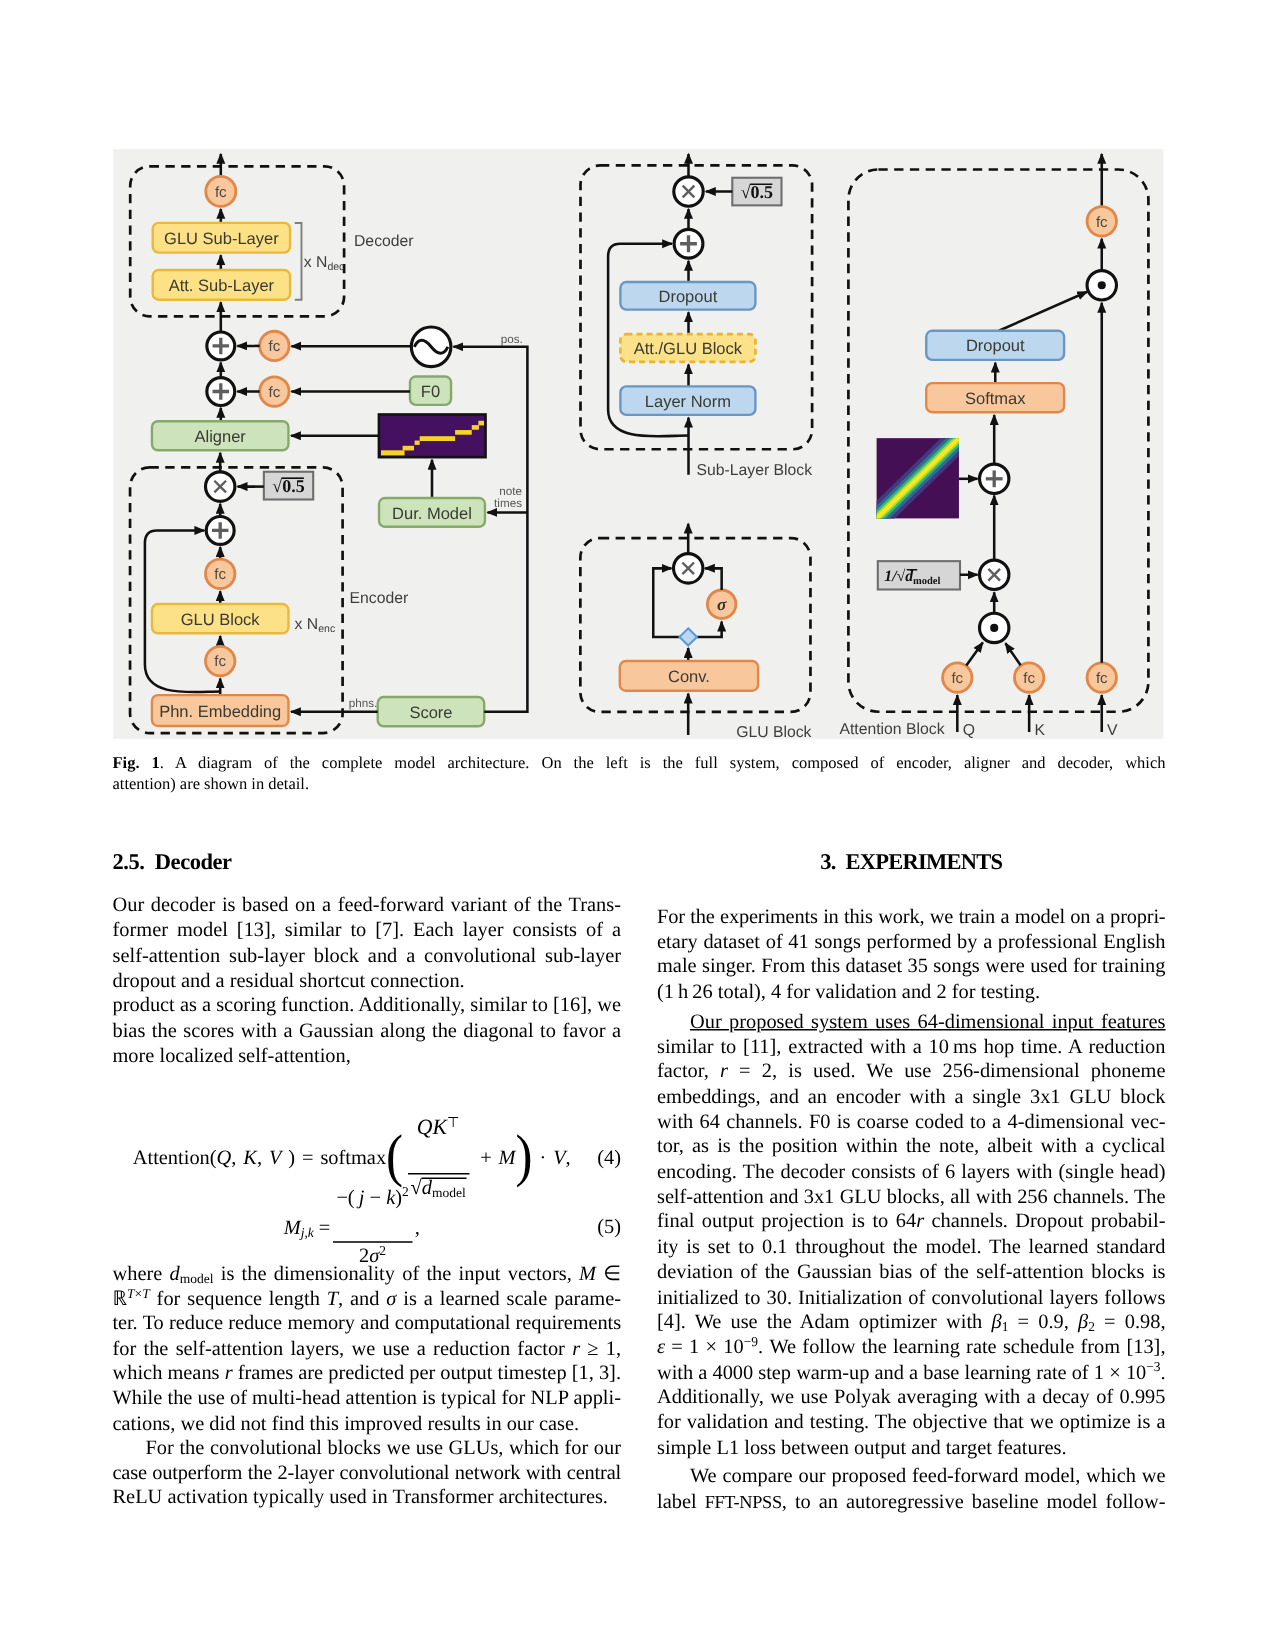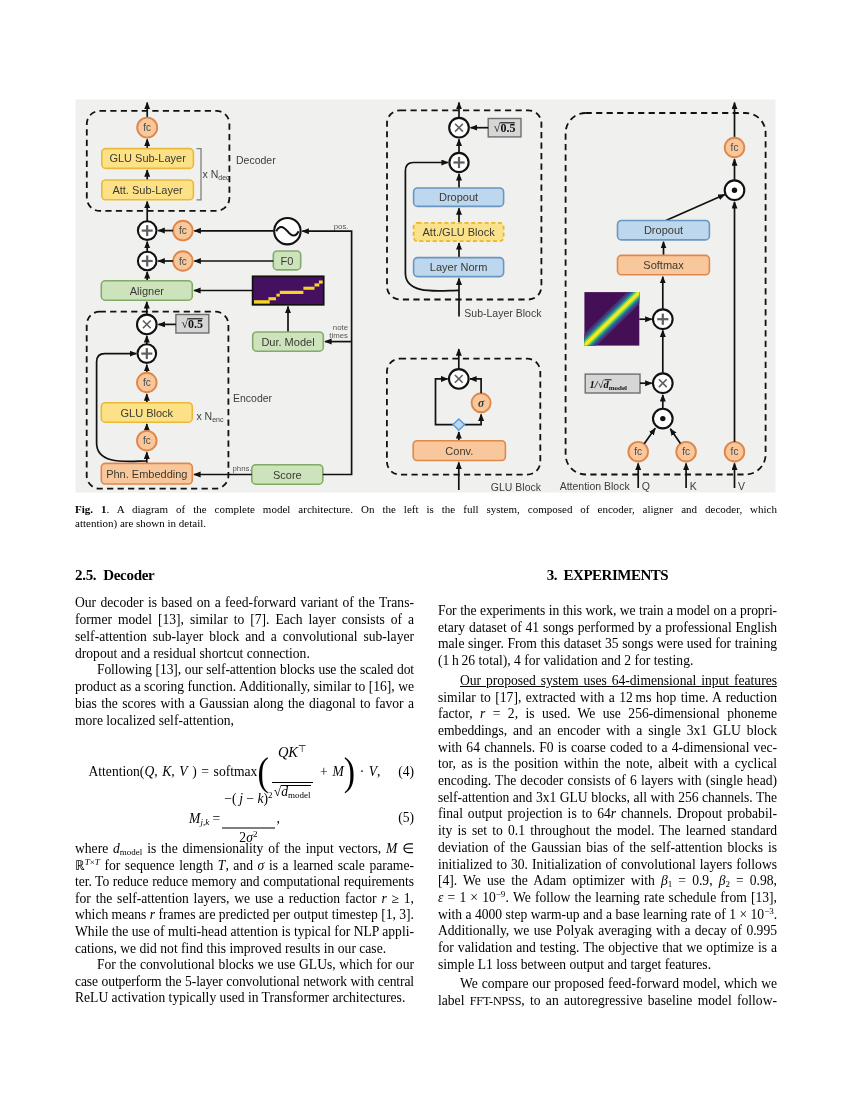--- a/index.html
+++ b/index.html
@@ -264,21 +264,20 @@
     <div class="lnl">attention) are shown in detail.</div>
   </div>
 
   <div class="abs hd" style="left:75px;top:568.3px;">2.5.&nbsp;&nbsp;Decoder</div>
 
   <div class="abs col" id="blkA" style="left:75px;top:595.3px;">
     <div class="ln">Our decoder is based on a feed-forward variant of the Trans-</div>
     <div class="ln">former model [13], similar to [7].  Each layer consists of a</div>
     <div class="ln">self-attention sub-layer block and a convolutional sub-layer</div>
     <div class="lnl">dropout and a residual shortcut connection.</div>
-    <div class="ln" style="letter-spacing:-0.12px;"><span class="ind"></span>Following [13], our self-attention blocks use the scaled dot</div>
     <div class="ln">product as a scoring function. Additionally, similar to [16], we</div>
     <div class="ln">bias the scores with a Gaussian along the diagonal to favor a</div>
     <div class="lnl">more localized self-attention,</div>
   </div>
 
   <div class="abs eqrow" id="eq4" style="left:75px;top:747.5px;width:339px;height:48px;font-size:13.6px;">
     <div class="eqc">
       <span>Attention(<i>Q</i>, <i>K</i>, <i>V</i> ) = softmax</span><span class="bigp">(</span><span class="frac" style="padding:0 3px;"><span class="num" style="font-size:14.5px;"><i>QK</i><sup style="font-style:normal;font-size:9.5px;">⊤</sup></span><span class="den">√<span class="ovl"><i>d</i><sub>model</sub></span></span></span><span>&nbsp;+ <i>M</i></span><span class="bigp">)</span><span>&nbsp;· <i>V</i>,</span>
     </div>
     <span class="eqn">(4)</span>
@@ -292,33 +291,33 @@
 
   <div class="abs col" id="blkB" style="left:75px;top:841px;line-height:16.6px;">
     <div class="ln">where <i>d</i><sub>model</sub> is the dimensionality of the input vectors, <i>M</i> ∈</div>
     <div class="ln"><span class="bbR">ℝ</span><sup><i>T</i>×<i>T</i></sup> for sequence length <i>T</i>, and <i>σ</i> is a learned scale parame-</div>
     <div class="ln" style="letter-spacing:-0.06px;">ter. To reduce reduce memory and computational requirements</div>
     <div class="ln">for the self-attention layers, we use a reduction factor <i>r</i> ≥ 1,</div>
     <div class="ln">which means <i>r</i> frames are predicted per output timestep [1, 3].</div>
     <div class="ln">While the use of multi-head attention is typical for NLP appli-</div>
     <div class="lnl">cations, we did not find this improved results in our case.</div>
     <div class="ln"><span class="ind"></span>For the convolutional blocks we use GLUs, which for our</div>
-    <div class="ln" style="letter-spacing:-0.12px;">case outperform the 5-layer convolutional network with central</div>
+    <div class="ln" style="letter-spacing:-0.12px;">case outperform the 2-layer convolutional network with central</div>
     <div class="lnl">ReLU activation typically used in Transformer architectures.</div>
   </div>
 
   <div class="abs hd" style="left:438px;top:568.3px;width:339px;text-align:center;letter-spacing:-0.5px;">3.&nbsp;&nbsp;EXPERIMENTS</div>
 
   <div class="abs col" id="blkR" style="left:438px;top:603px;line-height:16.7px;">
     <div class="ln" style="letter-spacing:-0.12px;">For the experiments in this work, we train a model on a propri-</div>
     <div class="ln">etary dataset of 41 songs performed by a professional English</div>
     <div class="ln">male singer. From this dataset 35 songs were used for training</div>
     <div class="lnl">(1 h 26 total), 4 for validation and 2 for testing.</div>
     <div class="ln" style="margin-top:3px;text-decoration:underline;"><span class="ind"></span>Our proposed system uses 64-dimensional input features</div>
-    <div class="ln">similar to [17], extracted with a 12 ms hop time.  A reduction</div>
+    <div class="ln">similar to [11], extracted with a 10 ms hop time.  A reduction</div>
     <div class="ln">factor, <i>r</i> = 2, is used.  We use 256-dimensional phoneme</div>
     <div class="ln">embeddings, and an encoder with a single 3x1 GLU block</div>
     <div class="ln">with 64 channels. F0 is coarse coded to a 4-dimensional vec-</div>
     <div class="ln">tor, as is the position within the note, albeit with a cyclical</div>
     <div class="ln">encoding. The decoder consists of 6 layers with (single head)</div>
     <div class="ln" style="letter-spacing:-0.04px;">self-attention and 3x1 GLU blocks, all with 256 channels. The</div>
     <div class="ln">final output projection is to 64<i>r</i> channels.  Dropout probabil-</div>
     <div class="ln">ity is set to 0.1 throughout the model.  The learned standard</div>
     <div class="ln">deviation of the Gaussian bias of the self-attention blocks is</div>
     <div class="ln">initialized to 30. Initialization of convolutional layers follows</div>

